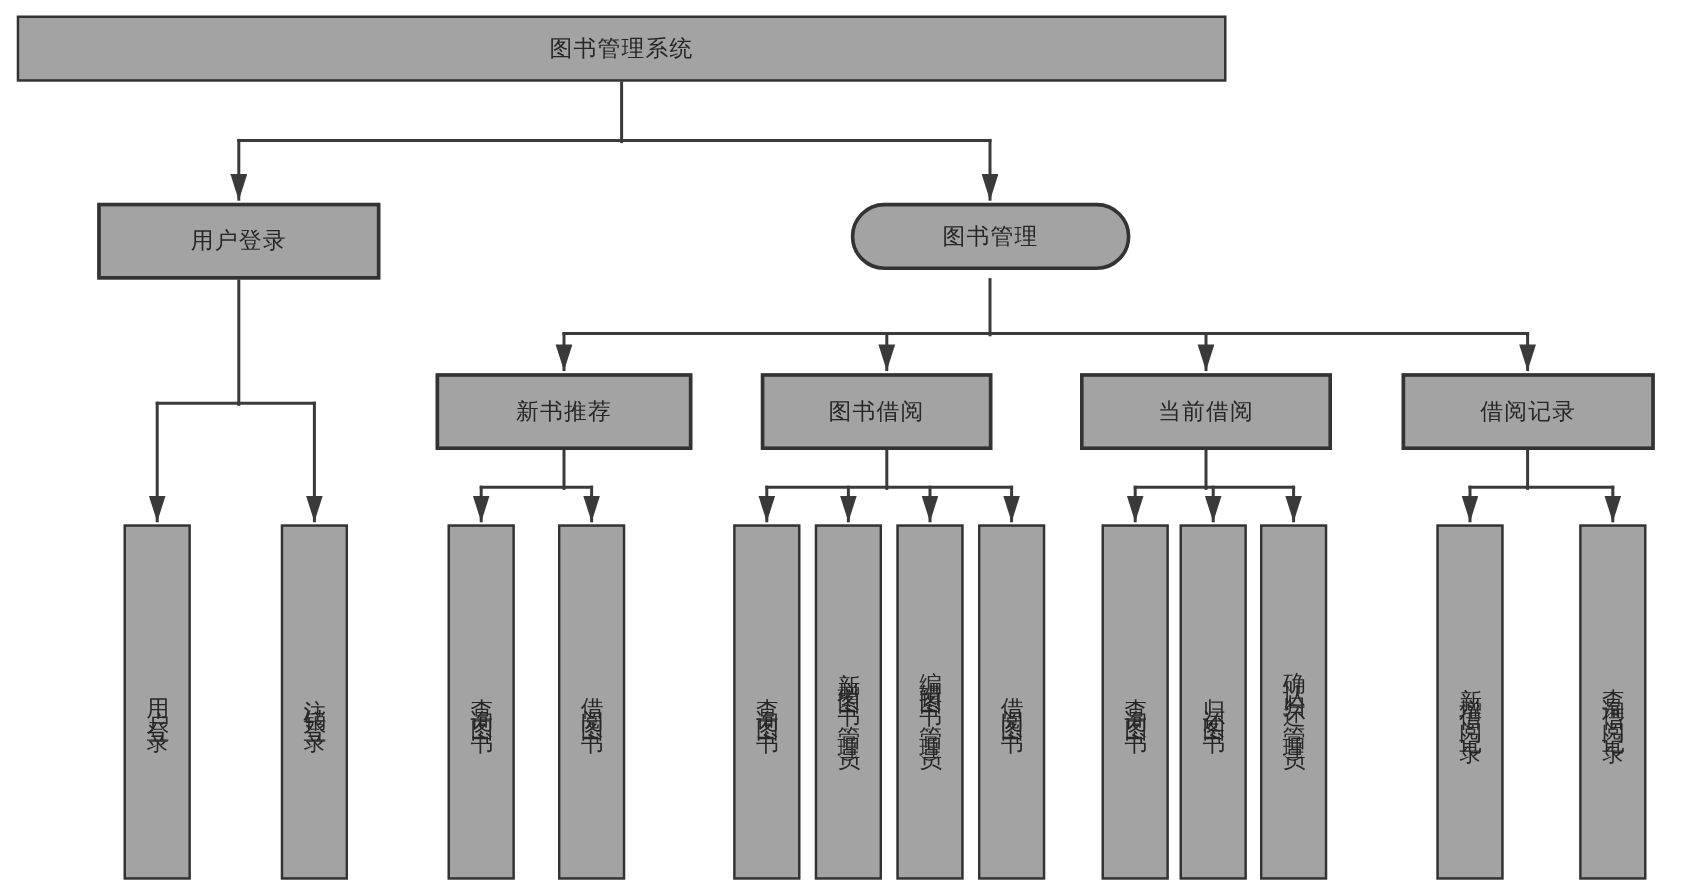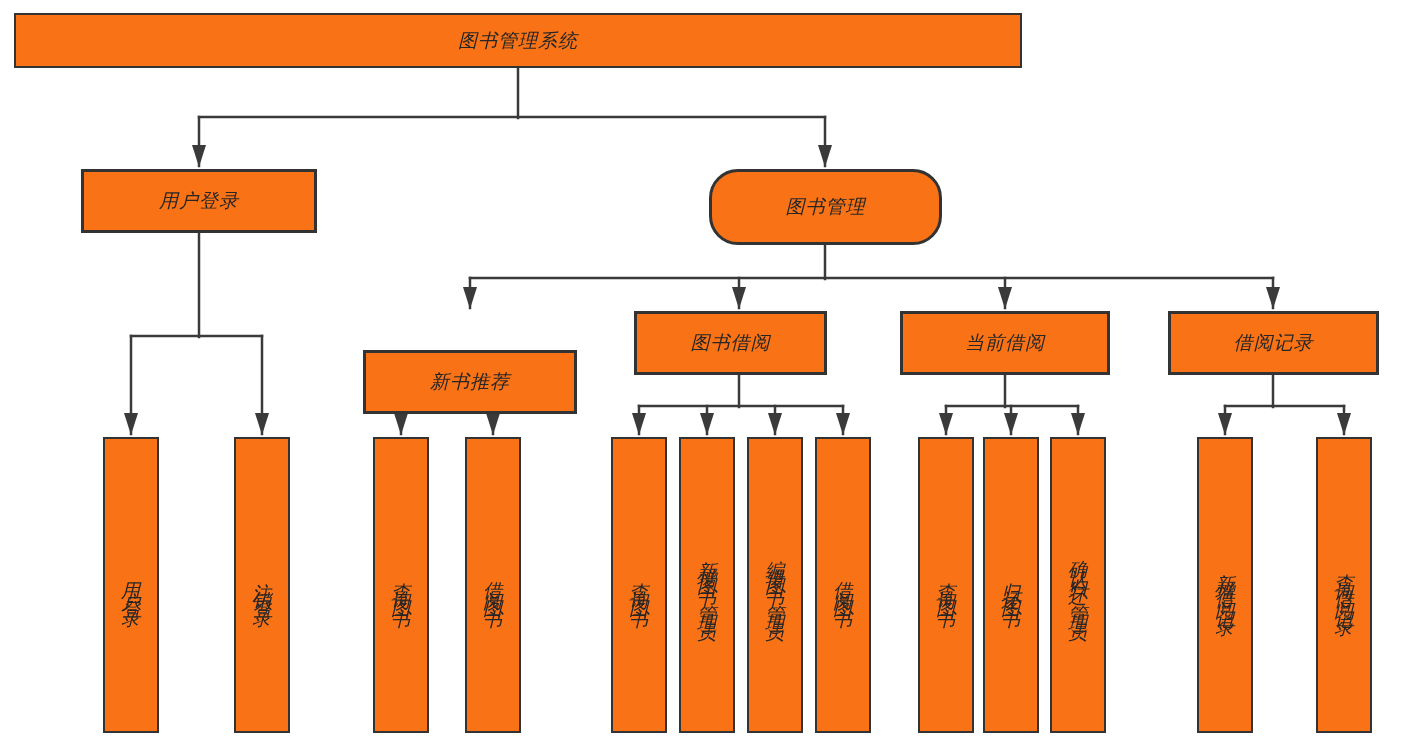--- a/index.html
+++ b/index.html
@@ -17,29 +17,28 @@
   }
   .wires {
     position: absolute;
     left: 0;
     top: 0;
     z-index: 1;
   }
   .node {
     position: absolute;
     box-sizing: border-box;
-    background: #f97316;
+    background: #a3a3a3;
     border: 3px solid #333333;
     display: flex;
     align-items: center;
     justify-content: center;
     color: #262626;
     z-index: 2;
     text-align: center;
-    font-style: italic;
   }
   .node.root { border-width: 2.5px; }
   .node.h { font-size: 19px; letter-spacing: 1px; }
   .node.v {
     border-width: 2.5px;
     font-size: 19px;
   }
   .node.v span {
     writing-mode: vertical-rl;
     text-orientation: mixed;
@@ -112,25 +111,25 @@
     </g>
   </svg>
 
   <div class="node h root" style="left:14px; top:13px; width:1008px; height:55px;">
     <span>图书管理系统</span>
   </div>
 
   <div class="node h" style="left:81px; top:169px; width:236px; height:64px;">
     <span>用户登录</span>
   </div>
-  <div class="node h" style="left:709px; top:169px; width:233px; height:76px;border-radius:29px;">
+  <div class="node h" style="left:709px; top:169px; width:233px; height:56px;border-radius:29px;">
     <span>图书管理</span>
   </div>
 
-  <div class="node h" style="left:363px; top:311px; width:214px; height:64px;margin-top:39px;">
+  <div class="node h" style="left:363px; top:311px; width:214px; height:64px;">
     <span>新书推荐</span>
   </div>
   <div class="node h" style="left:634px; top:311px; width:193px; height:64px;">
     <span>图书借阅</span>
   </div>
   <div class="node h" style="left:1168px; top:311px; width:211px; height:64px;">
     <span>借阅记录</span>
   </div>
   <div class="node h" style="left:900px; top:311px; width:210px; height:64px;">
     <span>当前借阅</span>

